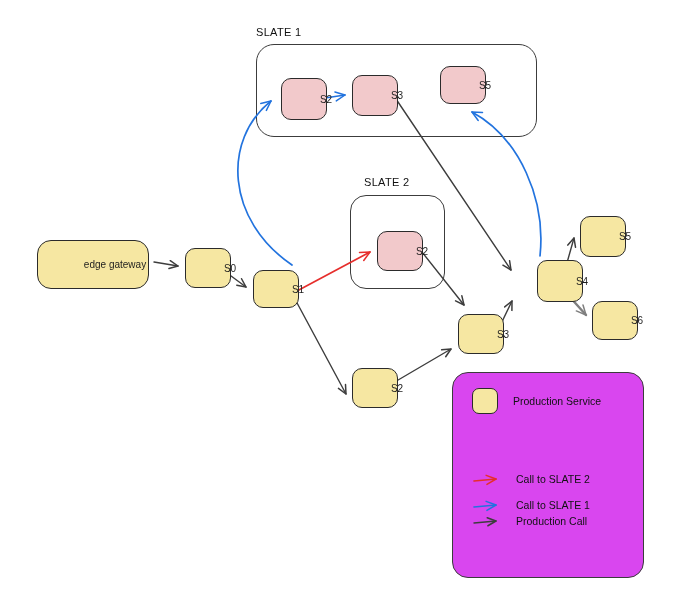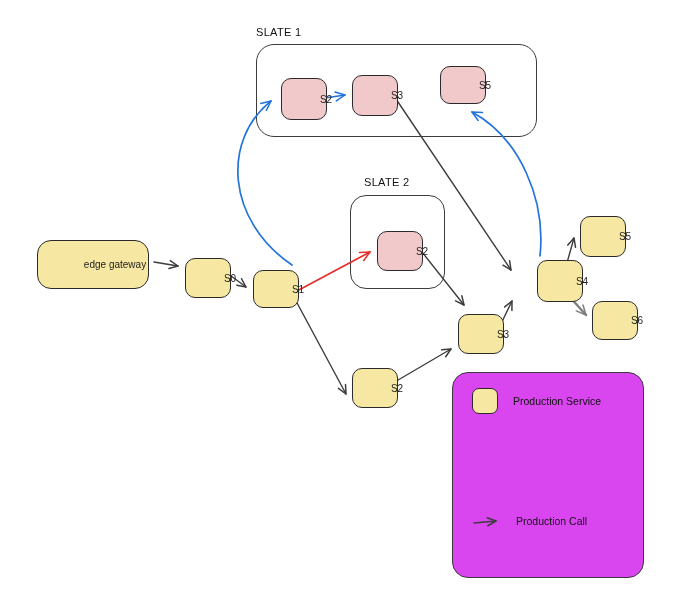--- a/index.html
+++ b/index.html
@@ -92,39 +92,51 @@
     <path class="e-black" marker-end="url(#ah-black)" d="M418,247 L464,305"></path>
     <path class="e-black" marker-end="url(#ah-black)" d="M559,291 L574,238"></path>
     <path class="e-gray" marker-end="url(#ah-gray)" d="M560,286 L586,315"></path>
     <path class="e-blue" marker-end="url(#ah-blue)" d="M292,265 C226,220 222,140 271,101"></path>
     <path class="e-blue" marker-end="url(#ah-blue)" d="M325,98 L345,95"></path>
     <path class="e-blue" marker-end="url(#ah-blue)" d="M540,256 C546,200 520,138 472,112"></path>
     <path class="e-red" marker-end="url(#ah-red)" d="M297,291 L370,252"></path>
   </svg>
 
   <div class="node gateway" style="left:37px;top:240px;width:112px;height:49px;">edge gateway</div>
-  <div class="node" style="left:185px;top:258px;width:40px;height:40px;">S0</div>
+  <div class="node" style="left:185px;top:248px;width:40px;height:40px;">S0</div>
   <div class="node" style="left:253px;top:270px;width:40px;height:38px;">S1</div>
   <div class="node" style="left:352px;top:368px;width:39px;height:40px;">S2</div>
   <div class="node" style="left:458px;top:314px;width:39px;height:40px;">S3</div>
   <div class="node" style="left:491px;top:260px;width:40px;height:42px;margin-left:46px;">S4</div>
   <div class="node" style="left:580px;top:216px;width:38px;height:41px;">S5</div>
   <div class="node" style="left:592px;top:301px;width:39px;height:39px;">S6</div>
 
   <div class="node test" style="left:281px;top:78px;width:40px;height:42px;">S2</div>
   <div class="node test" style="left:352px;top:75px;width:41px;height:41px;">S3</div>
   <div class="node test" style="left:440px;top:66px;width:39px;height:38px;">S5</div>
 
   <div class="node test" style="left:377px;top:231px;width:38px;height:40px;">S2</div>
 
   <div class="legend">
     <div class="legend-row" style="top:14px;height:28px;">
       <span class="legend-swatch prod"></span>
       <span class="legend-label">Production Service</span>
     </div>
+    <div class="legend-row" style="top:98px;height:16px;">
+      <svg width="36" height="14">
+          <path class="e-red" marker-end="url(#ah-red)" d="M2,9 L24,7"></path>
+        </svg>
+      <span class="legend-label">Call to SLATE 2</span>
+    </div>
+    <div class="legend-row" style="top:124px;height:16px;">
+      <svg width="36" height="14">
+          <path class="e-blue" marker-end="url(#ah-blue)" d="M2,9 L24,7"></path>
+        </svg>
+      <span class="legend-label">Call to SLATE 1</span>
+    </div>
     <div class="legend-row" style="top:140px;height:16px;">
       <svg width="36" height="14">
           <path class="e-black" marker-end="url(#ah-black)" d="M2,9 L24,7"></path>
         </svg>
       <span class="legend-label">Production Call</span>
     </div>
   </div>
 
 </div>
 

